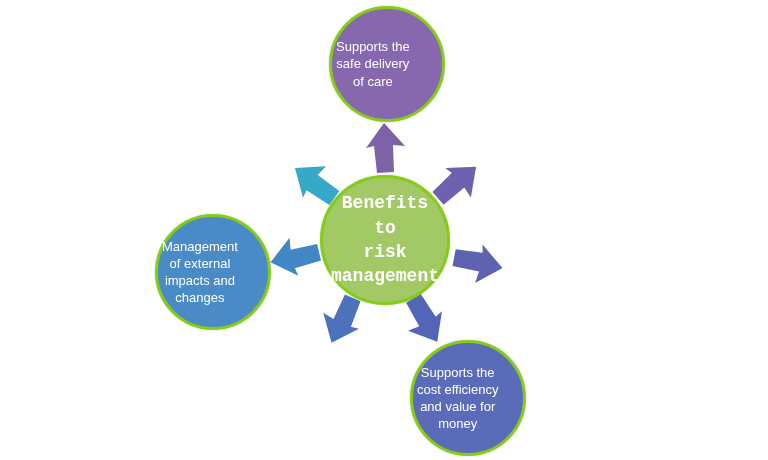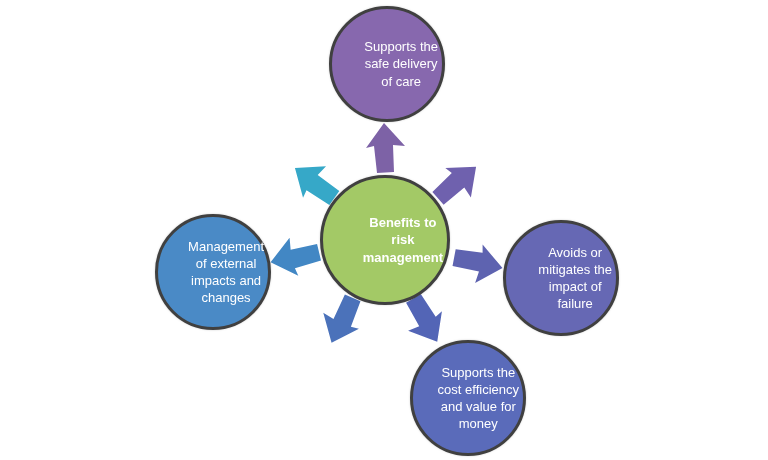--- a/index.html
+++ b/index.html
@@ -11,25 +11,25 @@
   .canvas {
     position: relative;
     width: 768px;
     height: 460px;
     background: #ffffff;
     overflow: hidden;
   }
   .circle {
     position: absolute;
     border-radius: 50%;
-    border: 3px solid #404040;
+    border: 3px solid #84cc16;
     box-shadow: 0 0 2px rgba(100,100,100,0.35);
     display: flex;
     align-items: center;
-    justify-content: flex-end;
+    justify-content: flex-start;
     text-align: center;
     box-sizing: border-box;
   }
   .node {
     width: 116px;
     height: 116px;
   }
   .center {
     width: 130px;
     height: 130px;
@@ -37,23 +37,24 @@
     top: 175px;
   }
   .label {
     color: #ffffff;
     font-size: 13px;
     line-height: 1.32;
     white-space: pre-line;
     padding: 4px;
   }
   .center-label {
-    font-size: 13px;
+    font-size: 18px;
     font-weight: bold;
     line-height: 1.35;
+    font-family: Liberation Mono, monospace;
   }
   .pos-top          { left: 329px; top: 6px;   }
   .pos-top-right    { left: 466px; top: 72px;  }
   .pos-right        { left: 503px; top: 220px; }
   .pos-bottom-right { left: 410px; top: 340px; }
   .pos-bottom-left  { left: 252px; top: 342px; }
   .pos-left         { left: 155px; top: 214px; }
   .pos-top-left     { left: 187px; top: 70px;  }
 
   .arrow {
@@ -115,26 +116,20 @@
     <span class="label center-label">Benefits to
 risk
 management</span>
   </div>
 
   <div class="circle node pos-top" style="background-color: rgb(135, 104, 174);">
     <span class="label">Supports the
 safe delivery
 of care</span>
   </div>
-  <div class="circle node pos-right" style="background-color: rgb(102, 104, 180);">
-    <span class="label">Avoids or
-mitigates the
-impact of
-failure</span>
-  </div>
   <div class="circle node pos-bottom-right" style="background-color: rgb(90, 107, 186);">
     <span class="label">Supports the
 cost efficiency
 and value for
 money</span>
   </div>
   <div class="circle node pos-left" style="background-color: rgb(74, 138, 198);">
     <span class="label">Management
 of external
 impacts and

